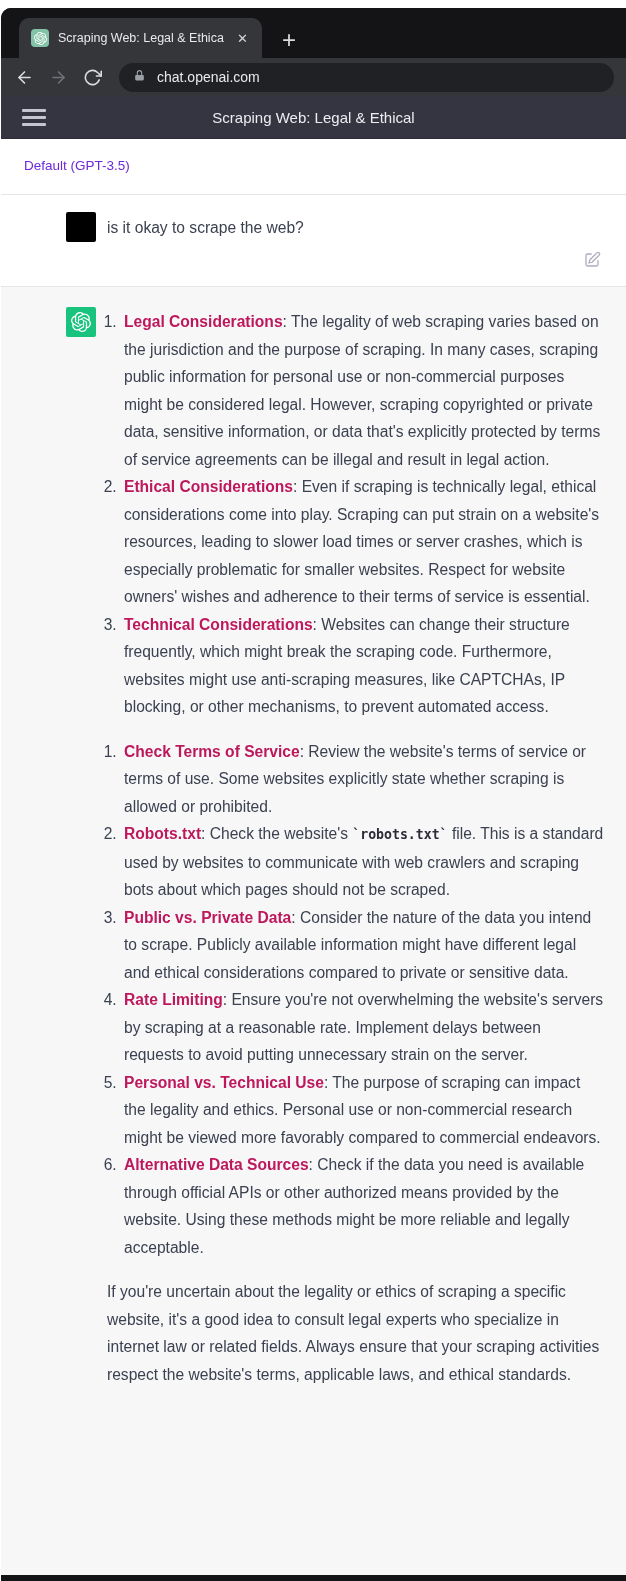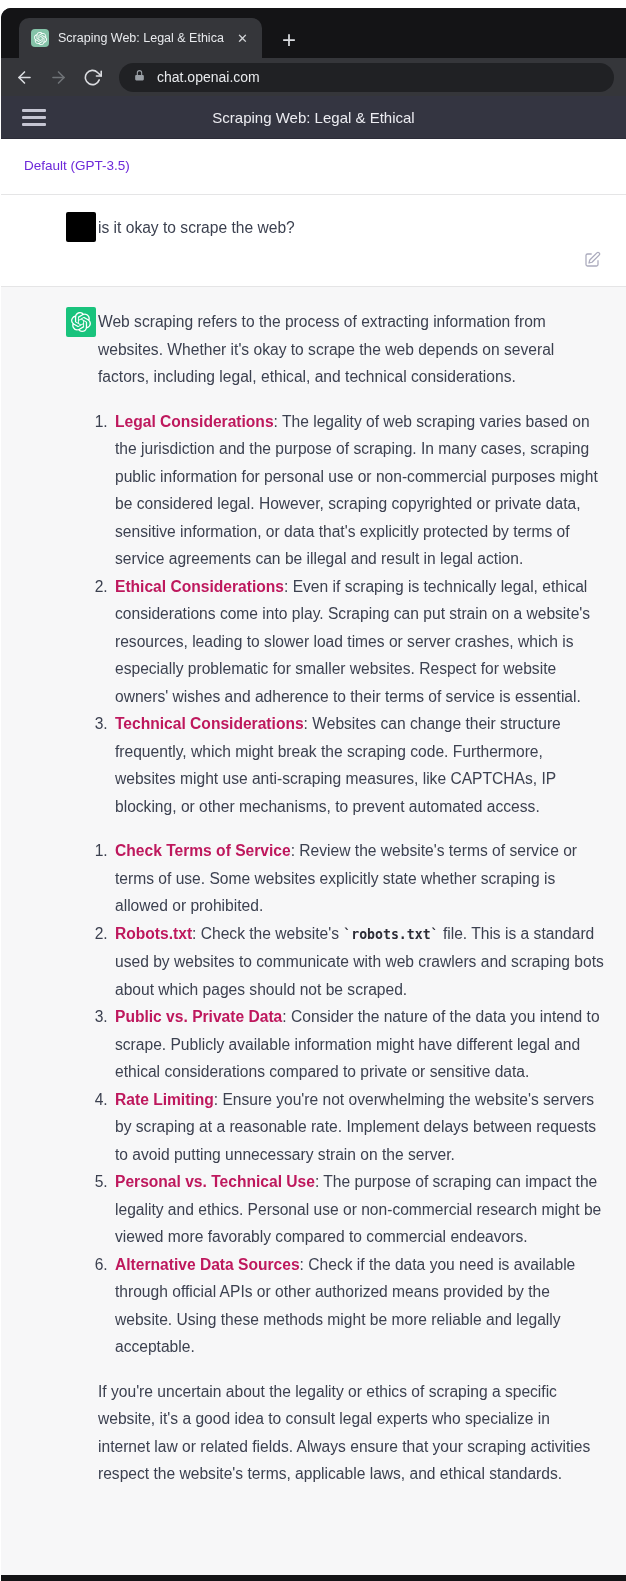--- a/index.html
+++ b/index.html
@@ -45,21 +45,21 @@
   .hamburger{ width:24px; display:flex; flex-direction:column; gap:4px; }
   .hamburger span{ display:block; height:3px; background:#c5c5d2; border-radius:1px; }
   .app-title{ position:absolute; left:50%; transform:translateX(-50%);
     color:#ececf1; font-size:15px; white-space:nowrap; }
   .model-label{
     height:56px; flex:none; background:#ffffff; color:#6d28d9; font-size:13.5px;
     padding:19px 0 0 23px; border-bottom:1px solid #e5e5e6;
   }
   
   .msg-user{ flex:none; background:#ffffff; border-bottom:1px solid #e5e5e6; padding:17px 21px 13px; }
-  .msg-row{ display:flex; align-items:flex-start; gap:2px;padding-left:44px; }
+  .msg-row{ display:flex; align-items:flex-start; gap:11px;padding-left:44px; }
   .avatar{ width:30px; height:30px; flex:none; border-radius:2px; }
   .avatar-user{ background:#000000; }
   .avatar-assistant{ background:#19c37d; display:flex; align-items:center; justify-content:center; }
   .avatar-assistant svg{ width:20px; height:20px; fill:#ffffff; }
   .msg-text{ font-size:15.6px; line-height:27px; color:#3c4150; margin-top:2px; }
   .edit-row{ display:flex; justify-content:flex-end; margin-top:9px; padding-right:4px; }
   .edit-btn svg{ width:18px; height:18px; stroke:#ababbd; fill:none; stroke-width:1.7; stroke-linecap:round; stroke-linejoin:round; }
   .msg-assistant{ flex:1; background:#f7f7f8; padding:20px 21px 0; overflow:hidden; }
   .content{ flex:1; min-width:0; font-size:15.6px; line-height:27.5px; color:#3c4150; margin-top:1px; }
   .content p{ margin:0 0 17px; }
@@ -151,21 +151,20 @@
   </div>
 
   <div class="msg-assistant">
     <div class="msg-row">
       <div class="avatar avatar-assistant">
         <svg>
             <use href="#openai-logo"></use>
           </svg>
       </div>
       <div class="content">
-        <p>Web scraping refers to the process of extracting information from websites. Whether it's okay to scrape the web depends on several factors, including legal, ethical, and technical considerations.</p>
         <ol>
           <li><b>Legal Considerations</b><span>: The legality of web scraping varies based on the jurisdiction and the purpose of scraping. In many cases, scraping public information for personal use or non-commercial purposes might be considered legal. However, scraping copyrighted or private data, sensitive information, or data that's explicitly protected by terms of service agreements can be illegal and result in legal action.</span></li>
           <li><b>Ethical Considerations</b><span>: Even if scraping is technically legal, ethical considerations come into play. Scraping can put strain on a website's resources, leading to slower load times or server crashes, which is especially problematic for smaller websites. Respect for website owners' wishes and adherence to their terms of service is essential.</span></li>
           <li><b>Technical Considerations</b><span>: Websites can change their structure frequently, which might break the scraping code. Furthermore, websites might use anti-scraping measures, like CAPTCHAs, IP blocking, or other mechanisms, to prevent automated access.</span></li>
         </ol>
         <ol>
           <li><b>Check Terms of Service</b><span>: Review the website's terms of service or terms of use. Some websites explicitly state whether scraping is allowed or prohibited.</span></li>
           <li><b>Robots.txt</b><span>: Check the website's </span><code>`robots.txt`</code><span> file. This is a standard used by websites to communicate with web crawlers and scraping bots about which pages should not be scraped.</span></li>
           <li><b>Public vs. Private Data</b><span>: Consider the nature of the data you intend to scrape. Publicly available information might have different legal and ethical considerations compared to private or sensitive data.</span></li>
           <li><b>Rate Limiting</b><span>: Ensure you're not overwhelming the website's servers by scraping at a reasonable rate. Implement delays between requests to avoid putting unnecessary strain on the server.</span></li>

